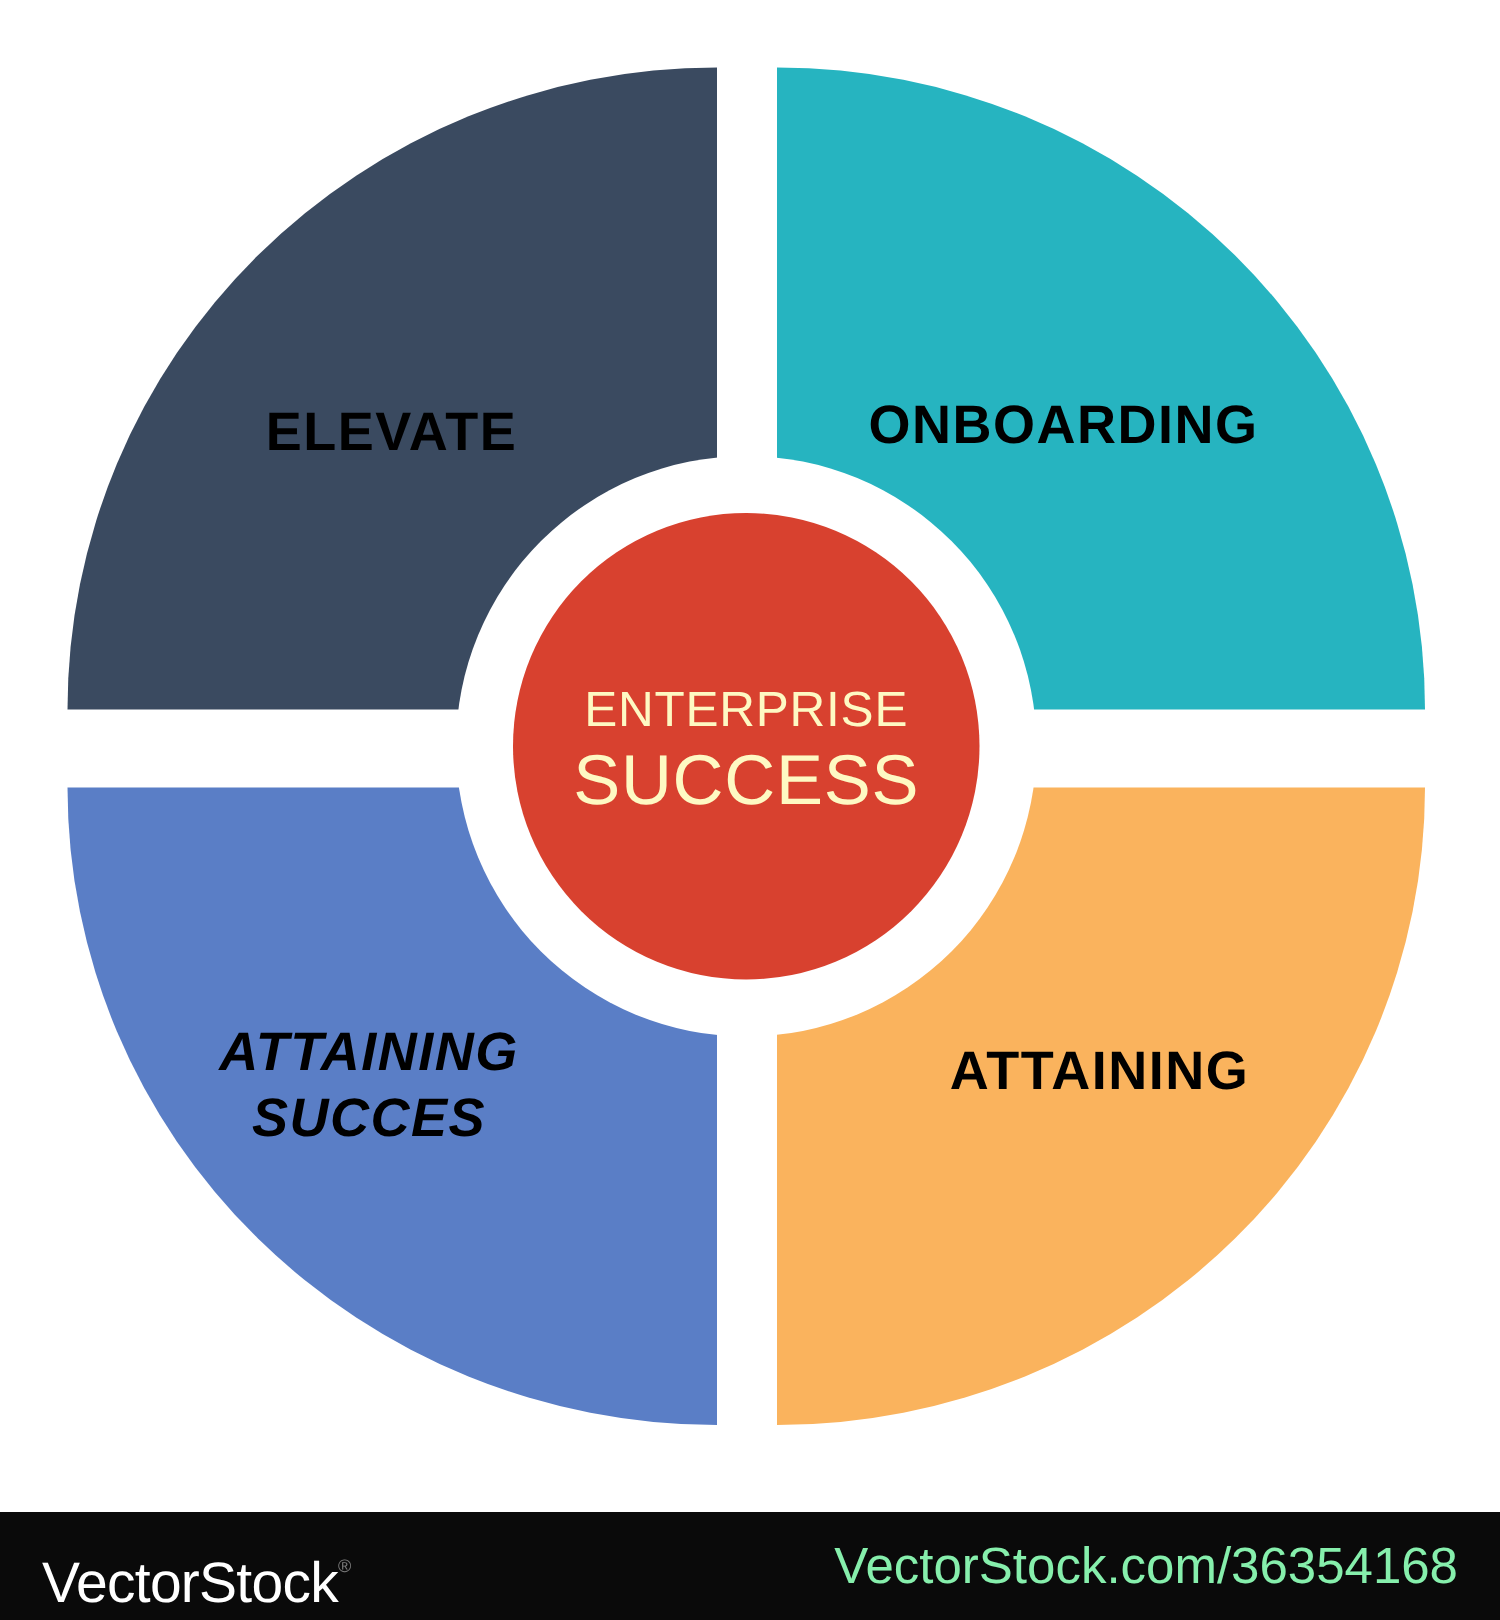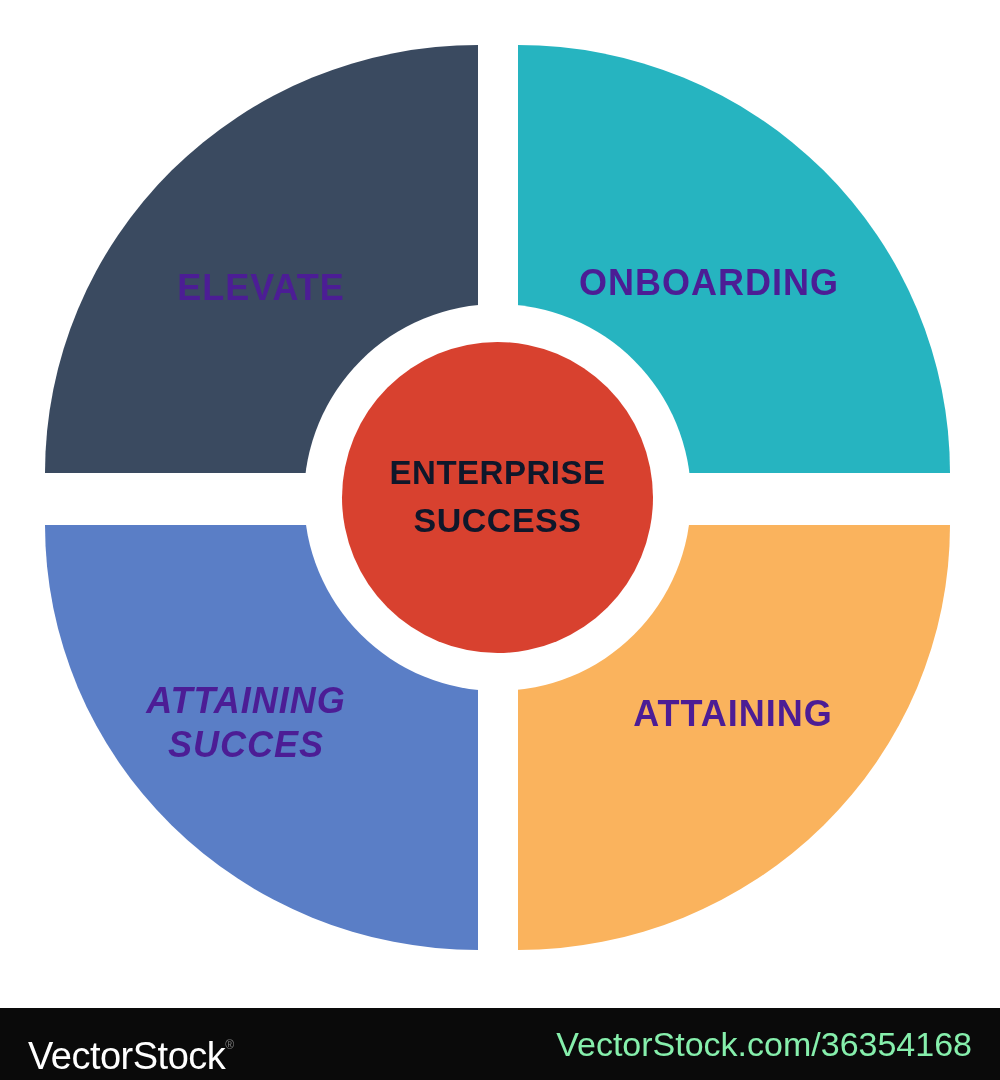--- a/index.html
+++ b/index.html
@@ -24,21 +24,21 @@
   }
   .quad { position: absolute; }
   .q-tl { left: 0;     top: 0;     width: 433px; height: 428px; border-top-left-radius: 100% 100%; }
   .q-tr { left: 473px; top: 0;     width: 432px; height: 428px; border-top-right-radius: 100% 100%; }
   .q-bl { left: 0;     top: 480px; width: 433px; height: 425px; border-bottom-left-radius: 100% 100%; }
   .q-br { left: 473px; top: 480px; width: 432px; height: 425px; border-bottom-right-radius: 100% 100%; }
 
   .quad-label {
     position: absolute;
     transform: translate(-50%, -50%);
-    color: #4c1d95;
+    color: #000000;
     font-weight: bold;
     font-size: 36px;
     letter-spacing: 1px;
     text-align: center;
     white-space: nowrap;
     line-height: 44px;
   }
   .label-elevate    { left: 216px; top: 243px; }
   .label-onboarding { left: 664px; top: 238px; }
   .label-attaining  { left: 201px; top: 678px; white-space: normal; width: 320px; font-style: italic; }
@@ -60,29 +60,29 @@
     width: 311px;
     height: 311px;
     border-radius: 50%;
     display: flex;
     flex-direction: column;
     align-items: center;
     justify-content: center;
     text-align: center;
   }
   .center-line {
-    color: #0f172a;
-    font-weight: bold;
+    color: #fef9c3;
+    font-weight: normal;
     font-size: 33px;
     line-height: 44px;
     letter-spacing: 0.5px;
     white-space: nowrap;
   }
   .center-line.big {
-    font-size: 34px;
+    font-size: 47px;
     line-height: 50px;
   }
 
   
   .watermark-bar {
     position: absolute;
     left: 0;
     top: 1008px;
     width: 1000px;
     height: 72px;

